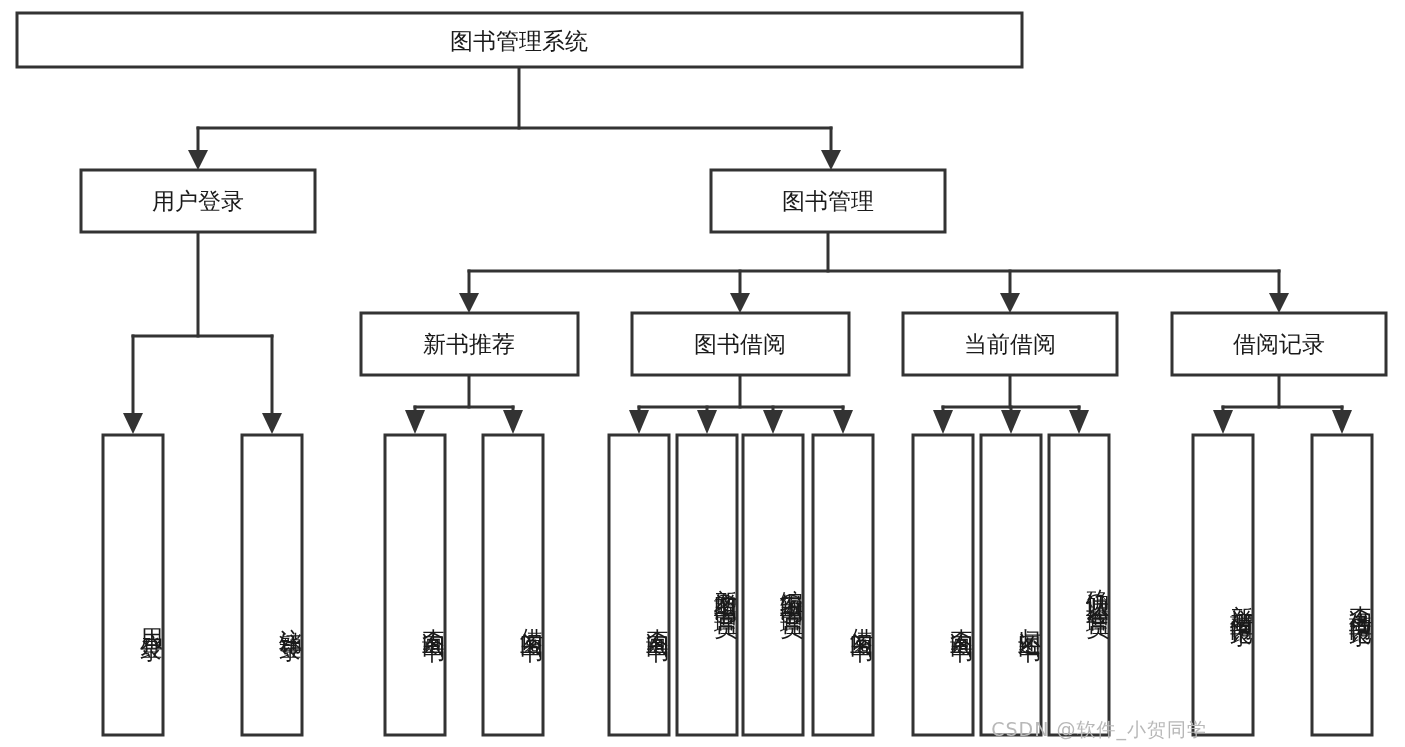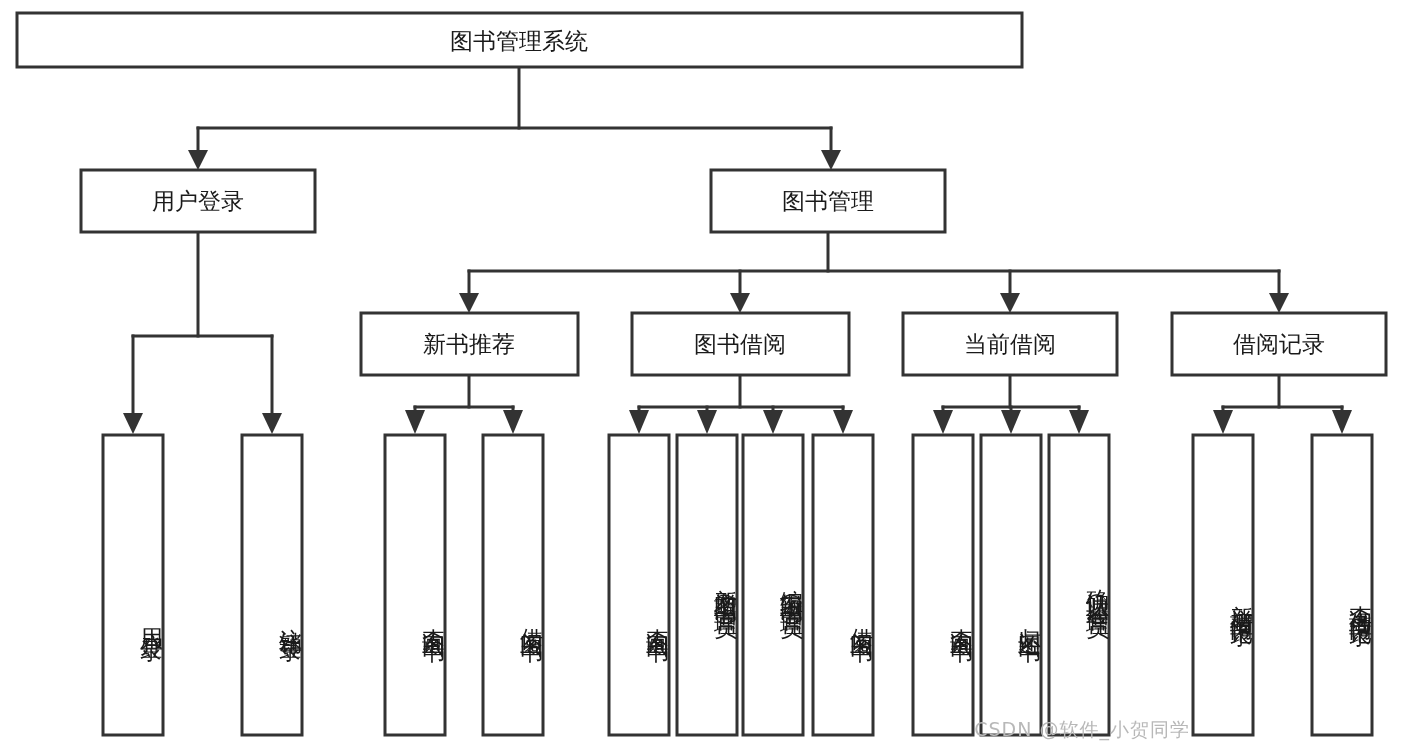--- a/index.html
+++ b/index.html
@@ -58,21 +58,21 @@
     letter-spacing: 4px;
     line-height: 1;
     display: flex;
     align-items: flex-start;
     justify-content: center;
     white-space: nowrap;
     pointer-events: none;
   }
   .watermark {
     position: absolute;
-    right: 21px;
+    right: 4px;
     bottom: 4px;
     font-family: "DejaVu Sans", "Liberation Sans", sans-serif;
     font-size: 19px;
     color: #b8b8b8;
     letter-spacing: 1px;
     white-space: nowrap;
   }
 </style>
 </head>
 <body>

